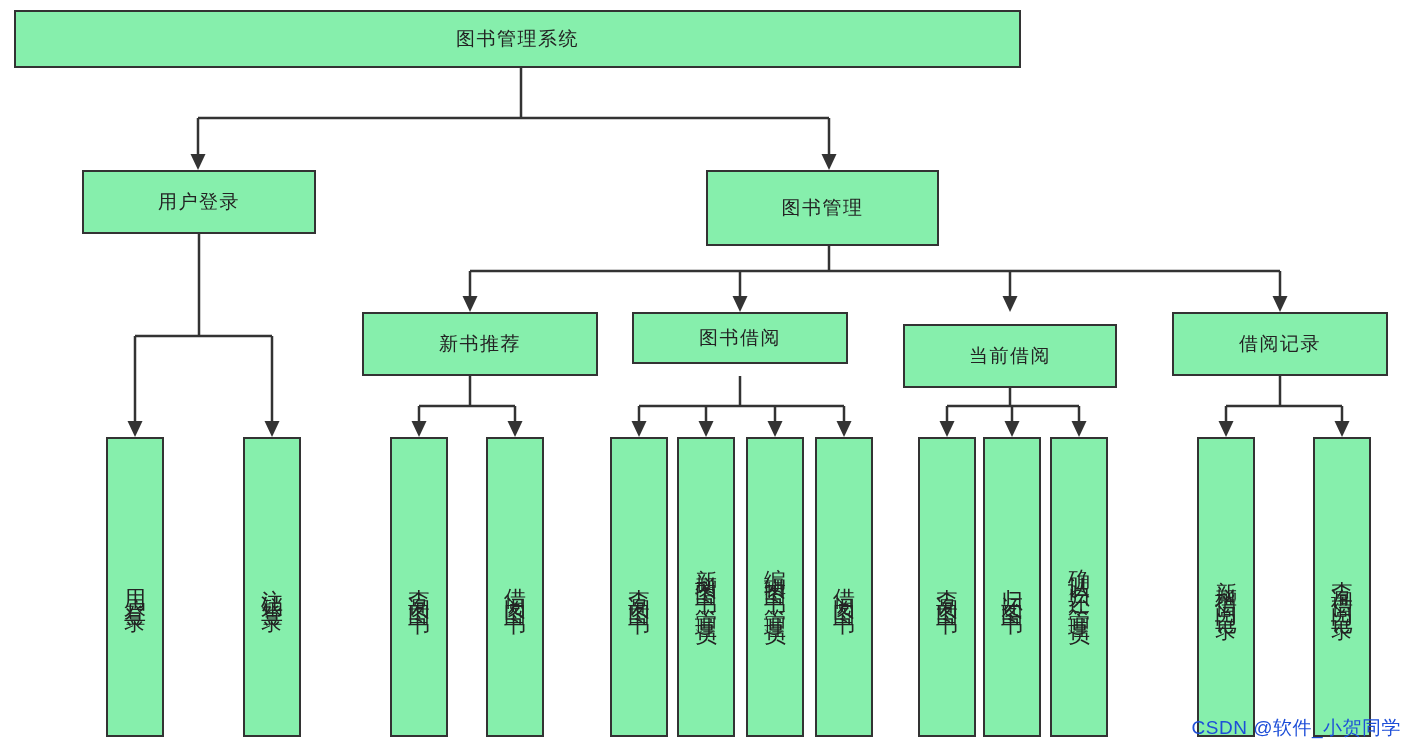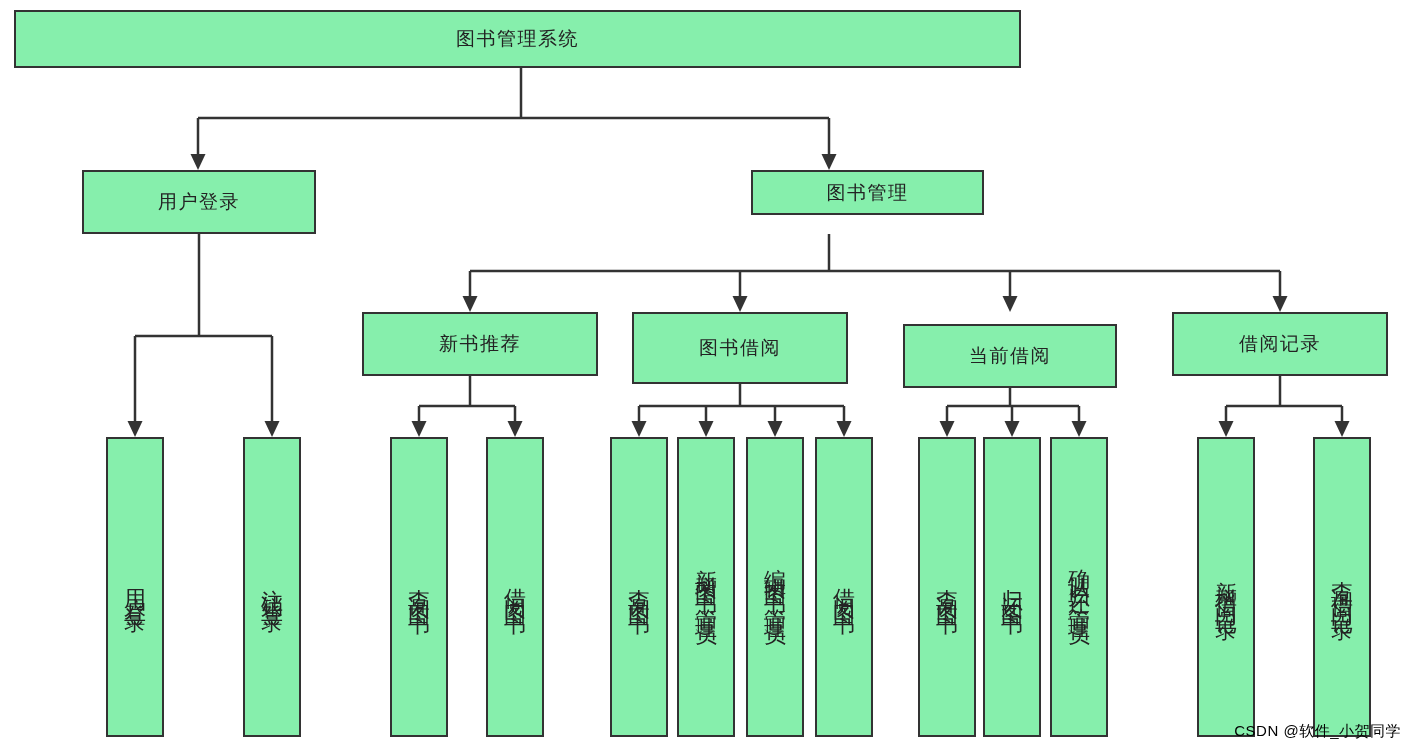--- a/index.html
+++ b/index.html
@@ -10,39 +10,39 @@
   }
   svg.wires { position:absolute; left:0; top:0; width:1405px; height:747px; }
   .node {
     position:absolute; box-sizing:border-box; background:#86efac;
     border:2.5px solid #333333; display:flex; align-items:center; justify-content:center;
     z-index:2;
   }
   .h-node { font-size:19px; letter-spacing:1.5px; white-space:nowrap; }
   .b-root { left:14px;  top:10px;  width:1007px; height:58px; }
   .b-user { left:82px;  top:170px; width:234px;  height:64px; }
-  .b-book { left:751px; top:170px; width:233px;  height:45px;justify-content:center; }
+  .b-book { left:706px; top:170px; width:233px;  height:76px;justify-content:center; }
   .b-l3-1 { left:362px;  top:312px; width:236px; height:64px; }
-  .b-l3-2 { left:632px;  top:312px; width:216px; height:72px; }
+  .b-l3-2 { left:632px;  top:312px; width:216px; height:52px; }
   .b-l3-3 { left:903px;  top:324px; width:214px; height:64px; }
   .b-l3-4 { left:1172px; top:312px; width:216px; height:64px; }
   .leaf { top:437px; width:58px; height:300px; }
   .leaf span {
     writing-mode:vertical-rl; text-orientation:mixed;
     font-size:22px; letter-spacing:8px; line-height:1.1; white-space:nowrap;
   }
   .lf-u1 { left:106px; }  .lf-u2 { left:243px; }
   .lf-n1 { left:390px; }  .lf-n2 { left:486px; }
   .lf-b1 { left:610px; }  .lf-b2 { left:677px; }
   .lf-b3 { left:746px; }  .lf-b4 { left:815px; }
   .lf-c1 { left:918px; }  .lf-c2 { left:983px; }  .lf-c3 { left:1050px; }
   .lf-r1 { left:1197px; } .lf-r2 { left:1313px; }
   .watermark {
     position:absolute; right:4px; bottom:6px; z-index:3;
-    font-size:15px; color:#000000; letter-spacing:0.5px; white-space:nowrap;margin-top:43px;
+    font-size:19px; color:#1d4ed8; letter-spacing:0.5px; white-space:nowrap;margin-top:43px;
   }
   .wire { stroke:#333333; stroke-width:2.5; fill:none; }
   .head { fill:#333333; stroke:none; }
 </style>
 </head>
 <body>
 
 <div class="canvas">
 
   <svg class="wires" viewBox="0 0 1405 747" xmlns="http://www.w3.org/2000/svg">

